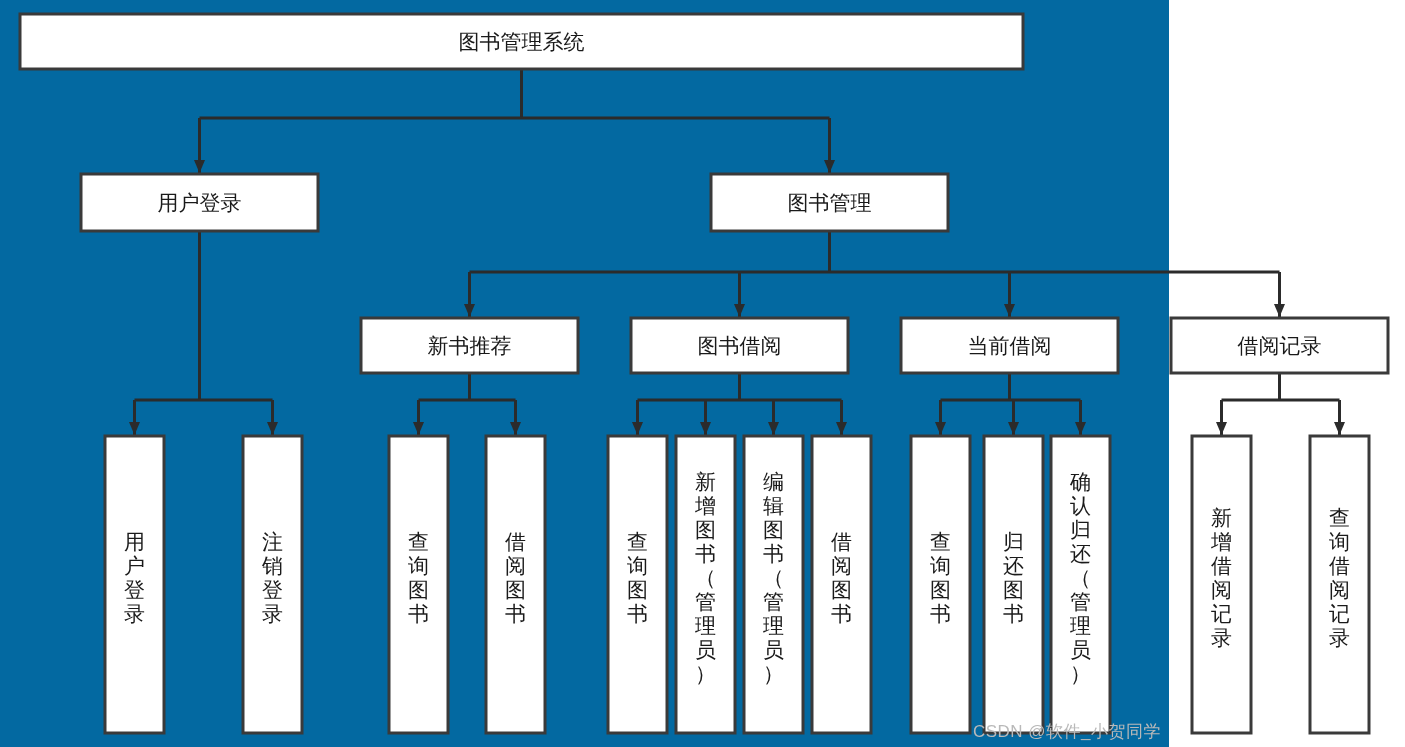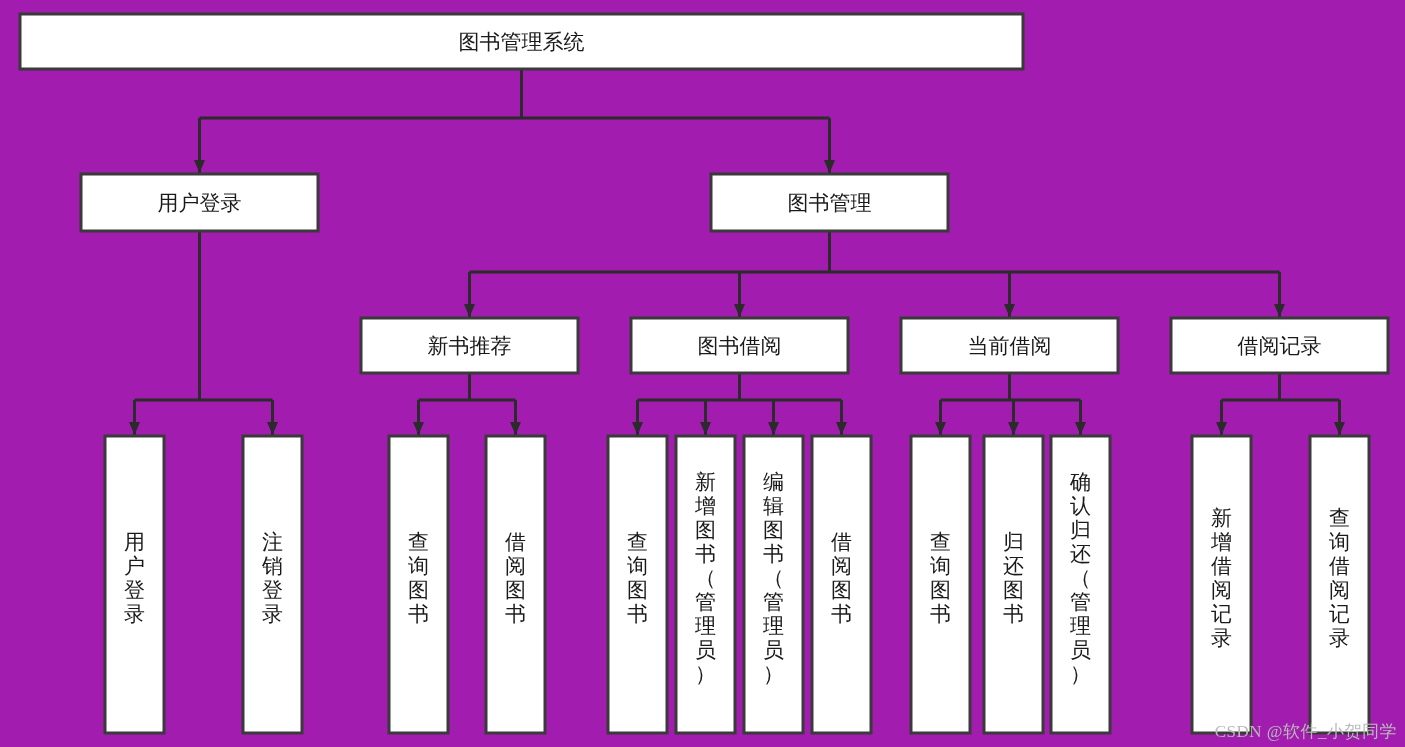--- a/index.html
+++ b/index.html
@@ -8,23 +8,23 @@
     background: #ffffff;
   }
   body {
     width: 1405px;
     height: 747px;
     font-family: "Liberation Sans", "DejaVu Sans", sans-serif;
     overflow: hidden;
   }
   #diagram-root {
     position: relative;
-    width: 1405px;
+    width: 1169px;
     height: 747px;
-    background: #a21caf;
+    background: #0369a1;
   }
   svg.chart-svg {
     position: absolute;
     left: 0;
     top: 0;
     width: 1405px;
     height: 747px;
     display: block;
   }
   .node-rect {
@@ -51,21 +51,21 @@
     fill: none;
   }
   .arrow-head {
     fill: #2b2b2b;
     stroke: none;
   }
   .watermark {
     position: absolute;
     right: 8px;
     bottom: 4px;
-    font-family: Liberation Serif, serif;
+    font-family: Liberation Sans, sans-serif;
     font-size: 17px;
     color: #b9b9b9;
     white-space: nowrap;
     letter-spacing: 0.5px;
   }
 </style>
 </head>
 <body>
 
 <div id="diagram-root">

